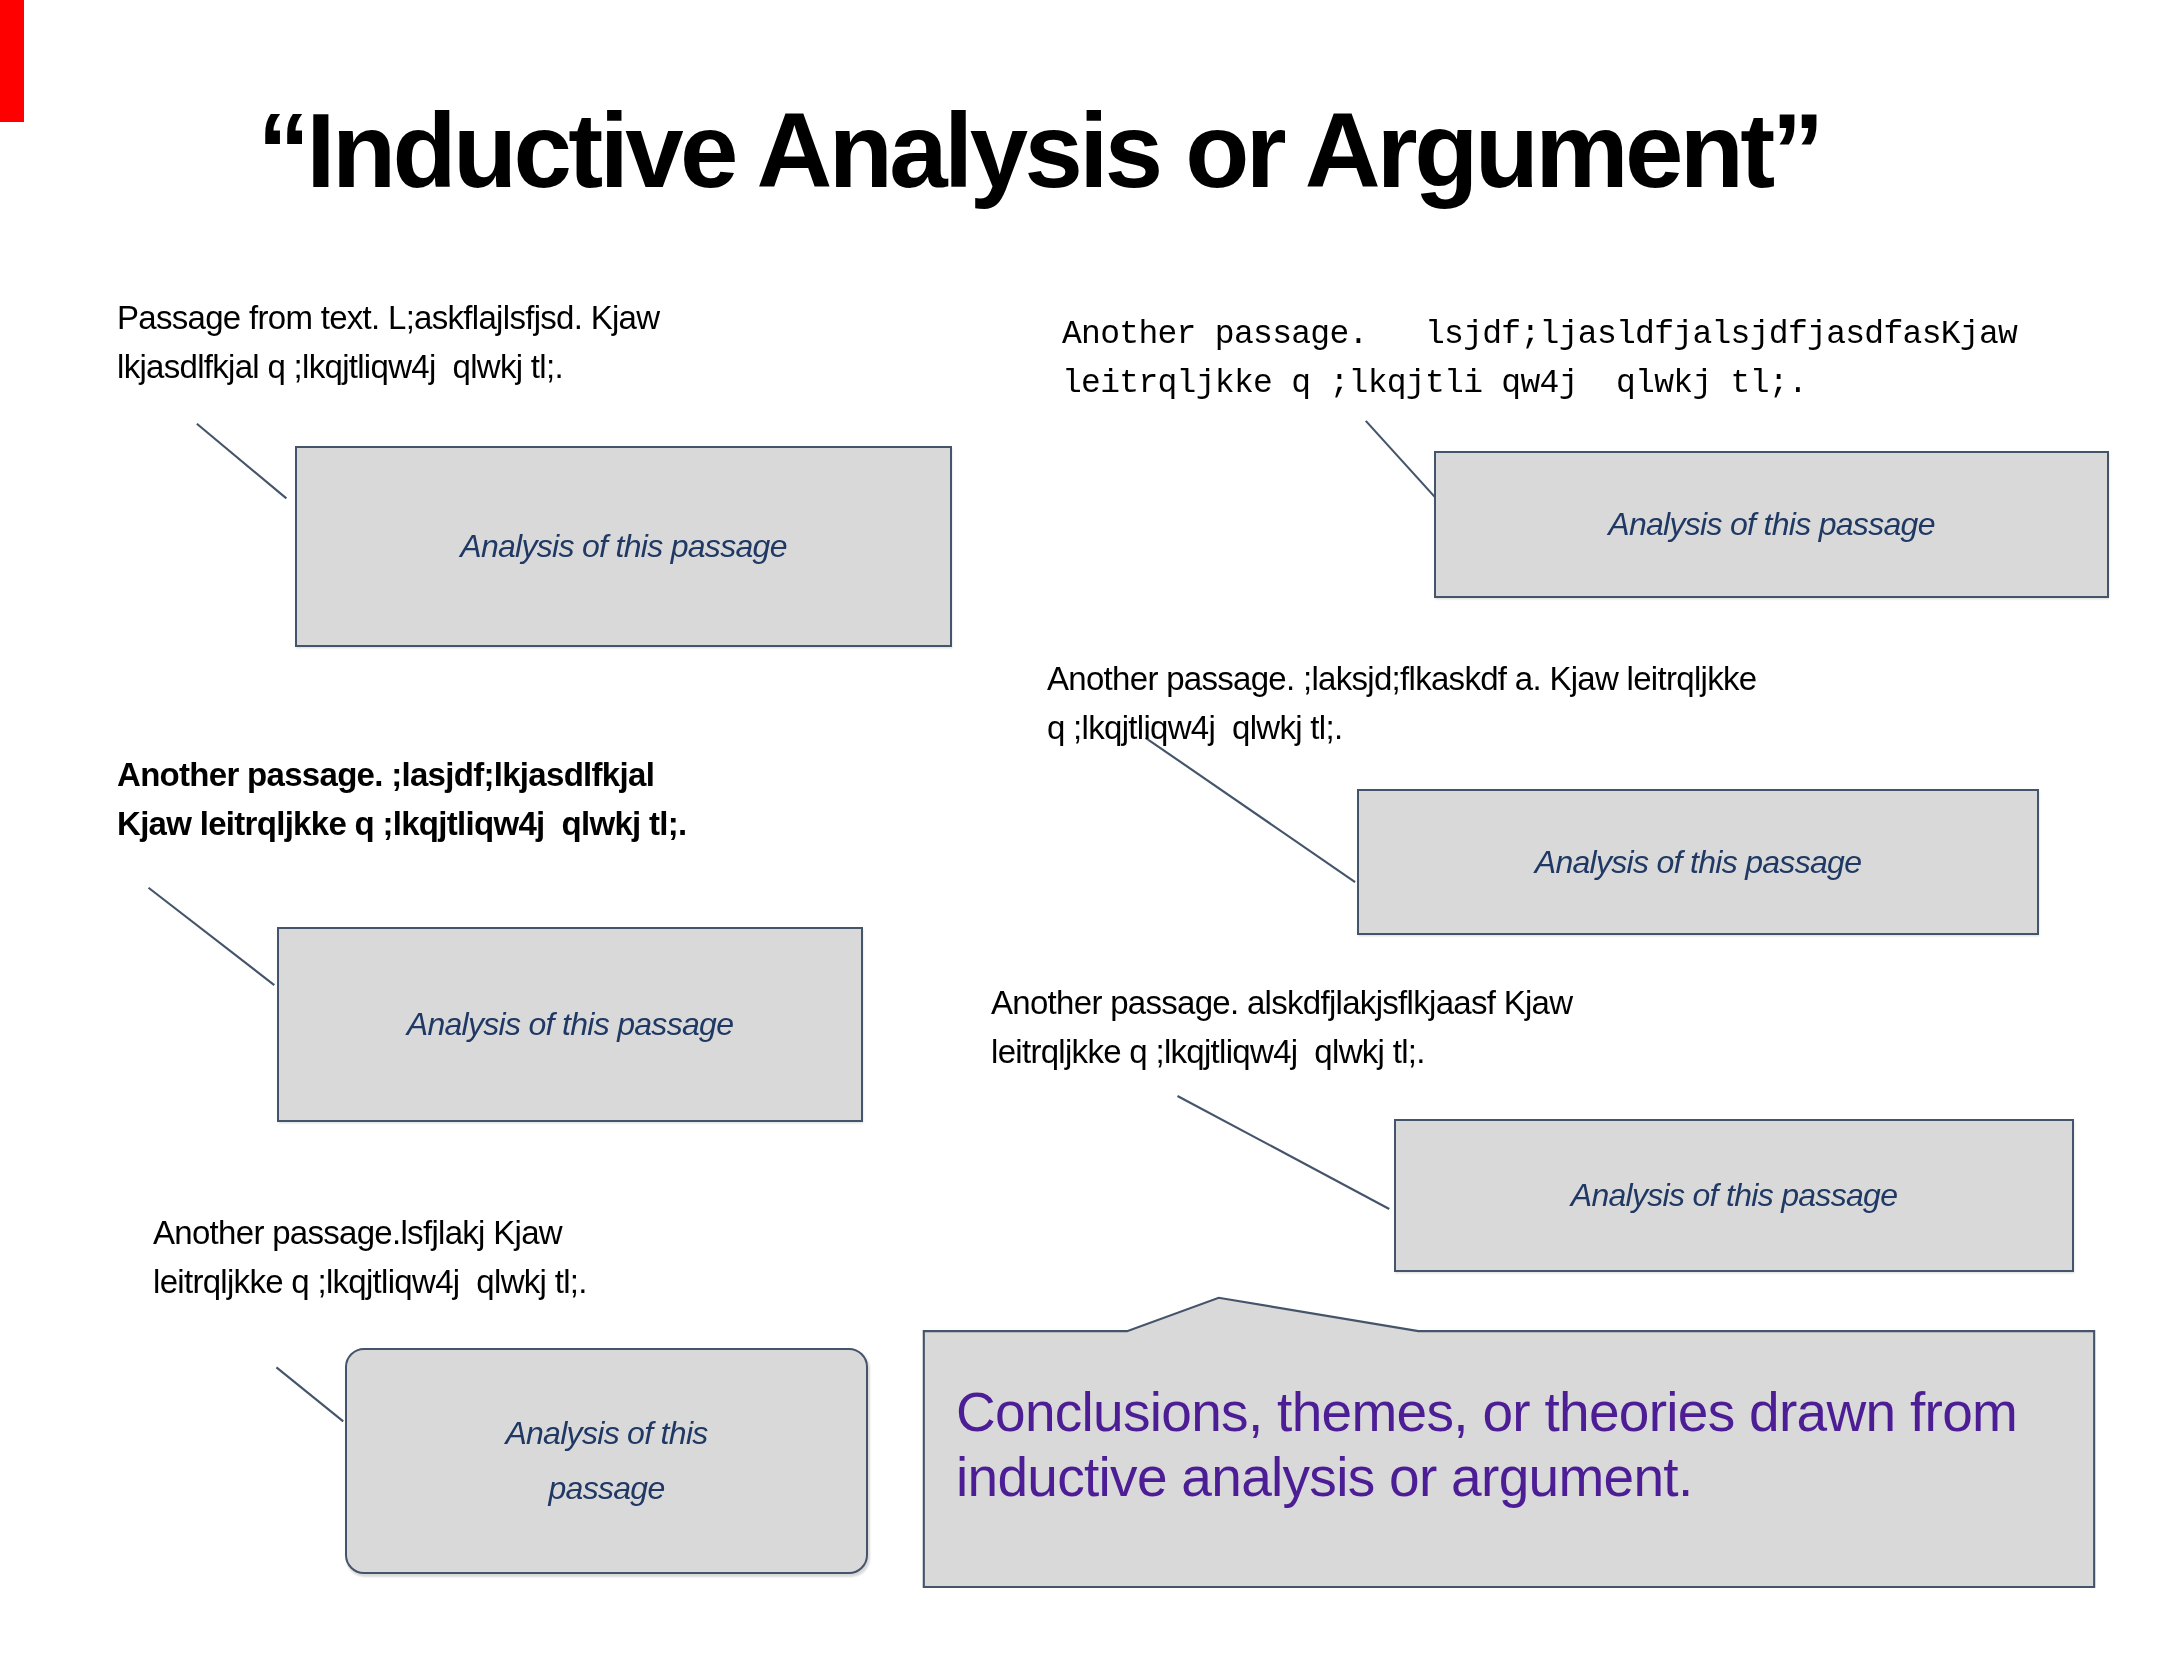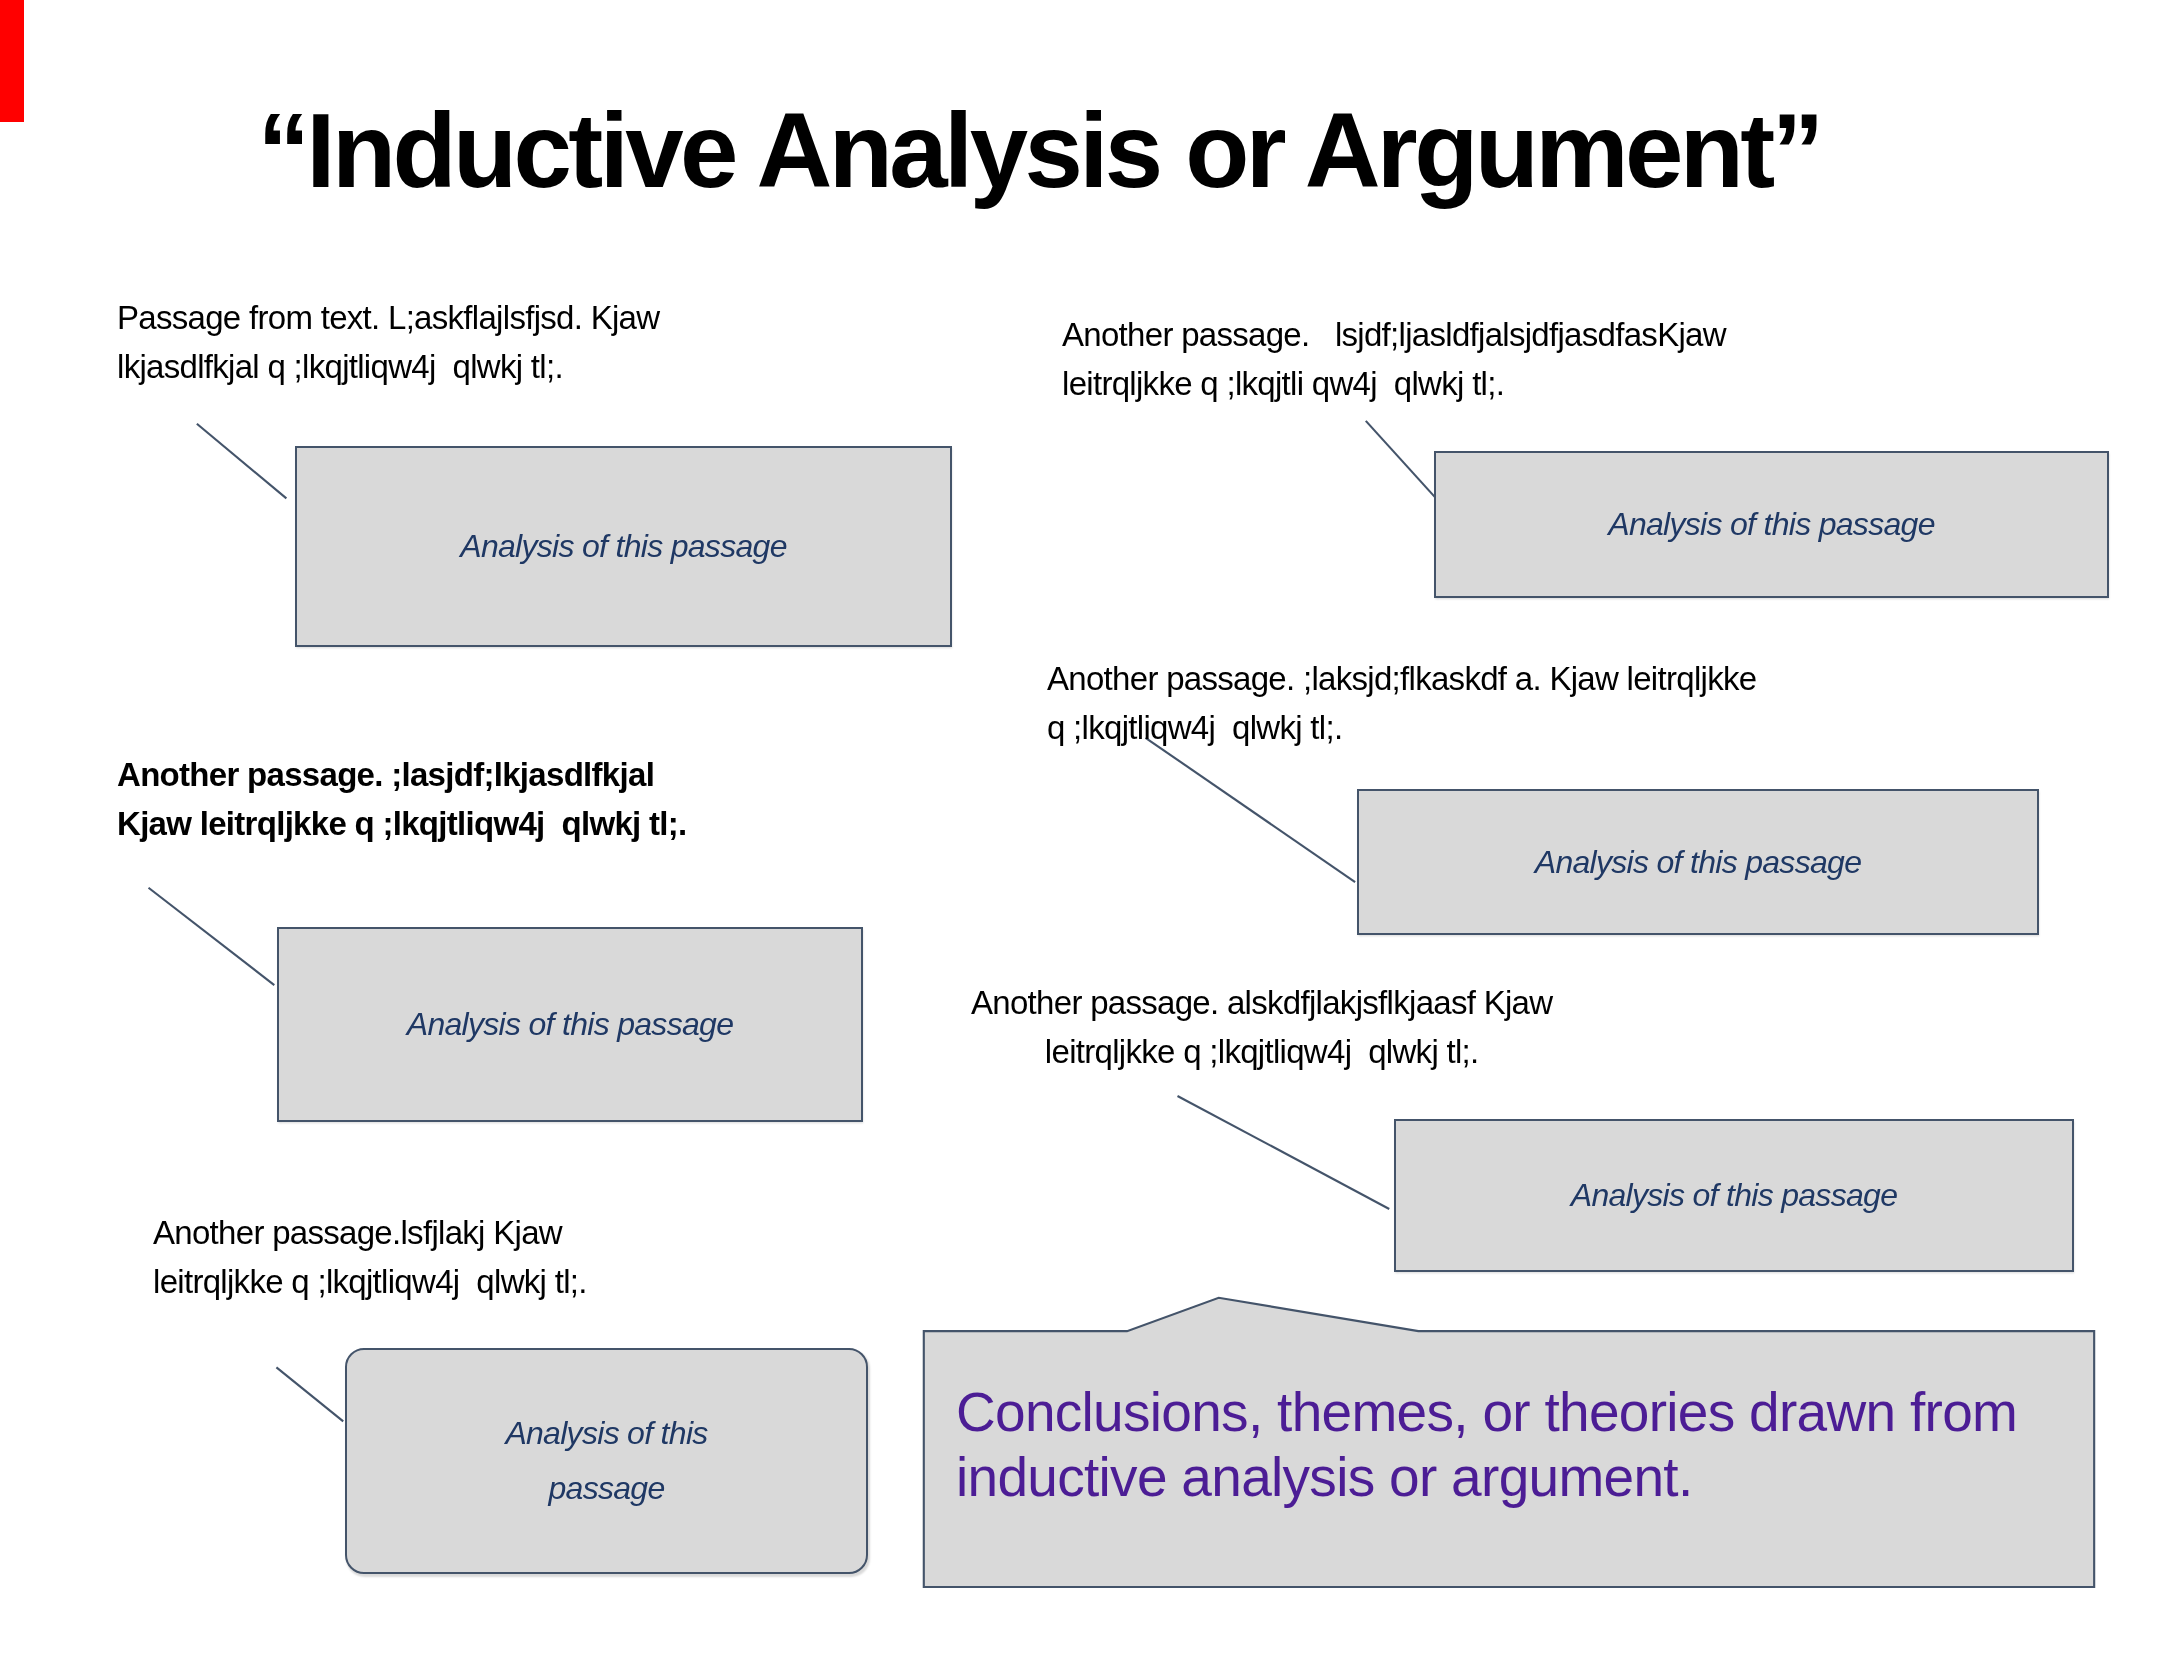--- a/index.html
+++ b/index.html
@@ -52,25 +52,25 @@
 
 <div class="slide-title">“Inductive Analysis or Argument”</div>
 
 <div class="passage" style="left:117px;top:293px;">Passage from text. L;askflajlsfjsd. Kjaw
 lkjasdlfkjal q ;lkqjtliqw4j  qlwkj tl;.</div>
 <div class="passage" style="left:117px;top:750px;font-weight:bold;">Another passage. ;lasjdf;lkjasdlfkjal
 Kjaw leitrqljkke q ;lkqjtliqw4j  qlwkj tl;.</div>
 <div class="passage" style="left:153px;top:1208px;">Another passage.lsfjlakj Kjaw
 leitrqljkke q ;lkqjtliqw4j  qlwkj tl;.</div>
 
-<div class="passage" style="left:1062px;top:310px;">Another passage.   lsjdf;ljasldfjalsjdfjasdfasKjaw
+<div class="passage" style="left:1062px;top:310px;font-family:Liberation Mono, monospace;">Another passage.   lsjdf;ljasldfjalsjdfjasdfasKjaw
 leitrqljkke q ;lkqjtli qw4j  qlwkj tl;.</div>
 <div class="passage" style="left:1047px;top:642px;margin-top:12px;">Another passage. ;laksjd;flkaskdf a. Kjaw leitrqljkke
 q ;lkqjtliqw4j  qlwkj tl;.</div>
-<div class="passage" style="left:971px;top:978px;text-align:center;">Another passage. alskdfjlakjsflkjaasf Kjaw
+<div class="passage" style="left:991px;top:978px;">Another passage. alskdfjlakjsflkjaasf Kjaw
 leitrqljkke q ;lkqjtliqw4j  qlwkj tl;.</div>
 
 <div class="analysis-box" style="left:295px;top:446px;width:657px;height:201px;">
   <span class="analysis-label">Analysis of this passage</span>
 </div>
 
 <div class="analysis-box" style="left:277px;top:927px;width:586px;height:195px;">
   <span class="analysis-label">Analysis of this passage</span>
 </div>
 

